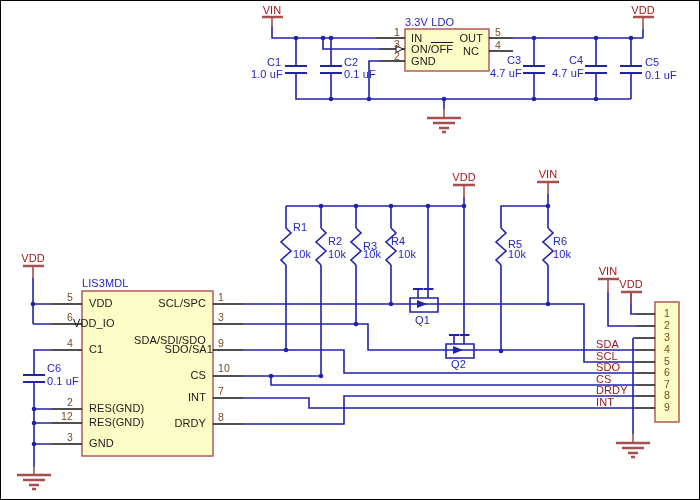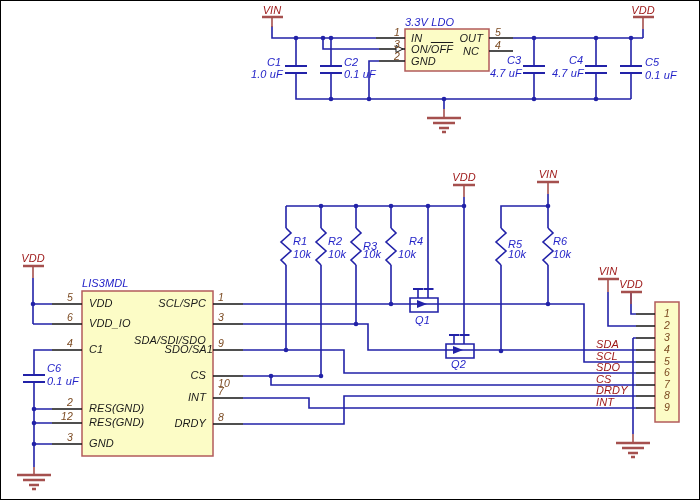--- a/index.html
+++ b/index.html
@@ -1,16 +1,16 @@
 <!DOCTYPE html>
 <html><head>
 <meta charset="utf-8">
 <style>
   html,body{margin:0;padding:0;background:#e8e8e8;}
-  #canvas{position:relative;width:700px;height:500px;background:#ffffff;border:1px solid #000;box-sizing:border-box;overflow:hidden;margin:0 auto;font-style:italic;}
+  #canvas{position:relative;width:700px;height:500px;background:#ffffff;border:1px solid #000;box-sizing:border-box;overflow:hidden;margin:0 auto;}
   #canvas svg{position:absolute;left:0;top:0;}
   .lbl{position:absolute;font-family:"Liberation Sans",sans-serif;font-size:11px;line-height:1;white-space:pre;letter-spacing:.1px;}
   .blue{color:#2424c8;}
   .red{color:#9c1515;}
   .blk{color:#1a1a1a;}
   .num{color:#7b4a21;font-size:10.5px;}
   .c{transform:translateX(-50%);}
   .r{transform:translateX(-100%);}
   .ovl{text-decoration:overline;}
 </style>
@@ -150,40 +150,40 @@
   <span class="lbl blue" style="left:343px;top:68px">0.1 uF</span>
   <span class="lbl blue" style="left:506px;top:54px">C3</span>
   <span class="lbl blue" style="left:489px;top:67px">4.7 uF</span>
   <span class="lbl blue" style="left:568px;top:54px">C4</span>
   <span class="lbl blue" style="left:551px;top:67px">4.7 uF</span>
   <span class="lbl blue" style="left:644px;top:56px">C5</span>
   <span class="lbl blue" style="left:644px;top:69px">0.1 uF</span>
   <span class="lbl blue" style="left:46px;top:362px">C6</span>
   <span class="lbl blue" style="left:46px;top:375px">0.1 uF</span>
 
-  <span class="lbl blue" style="left:292px;top:235px">R1</span>
+  <span class="lbl blue" style="left:292px;top:221px">R1</span>
   <span class="lbl blue" style="left:292px;top:248px">10k</span>
   <span class="lbl blue" style="left:327px;top:235px">R2</span>
   <span class="lbl blue" style="left:327px;top:248px">10k</span>
   <span class="lbl blue" style="left:362px;top:240px">R3</span>
   <span class="lbl blue" style="left:362px;top:248px">10k</span>
-  <span class="lbl blue" style="left:408px;top:235px">R4</span>
+  <span class="lbl blue" style="left:390px;top:235px">R4</span>
   <span class="lbl blue" style="left:397px;top:248px">10k</span>
   <span class="lbl blue" style="left:507px;top:238px">R5</span>
   <span class="lbl blue" style="left:507px;top:248px">10k</span>
   <span class="lbl blue" style="left:552px;top:235px">R6</span>
   <span class="lbl blue" style="left:552px;top:248px">10k</span>
 
   <span class="lbl blue" style="left:414px;top:314px">Q1</span>
   <span class="lbl blue" style="left:450px;top:358px">Q2</span>
 
   <span class="lbl blue" style="left:81px;top:277px">LIS3MDL</span>
 
   <span class="lbl blk" style="left:88px;top:297px">VDD</span>
-  <span class="lbl blk" style="left:88px;top:317px">VDD_IO</span>
+  <span class="lbl blk" style="left:72px;top:317px">VDD_IO</span>
   <span class="lbl blk" style="left:88px;top:343px">C1</span>
   <span class="lbl blk" style="left:88px;top:402px">RES(GND)</span>
   <span class="lbl blk" style="left:88px;top:416px">RES(GND)</span>
   <span class="lbl blk" style="left:88px;top:437px">GND</span>
 
   <span class="lbl blk r" style="left:205px;top:297px">SCL/SPC</span>
   <span class="lbl blk r" style="left:205px;top:334px">SDA/SDI/SDO</span>
   <span class="lbl blk r" style="left:212px;top:343px">SDO/SA1</span>
   <span class="lbl blk r" style="left:205px;top:369px">CS</span>
   <span class="lbl blk r" style="left:205px;top:391px">INT</span>
@@ -192,21 +192,21 @@
   <span class="lbl num r" style="left:72px;top:291px">5</span>
   <span class="lbl num r" style="left:72px;top:311px">6</span>
   <span class="lbl num r" style="left:72px;top:337px">4</span>
   <span class="lbl num r" style="left:72px;top:396px">2</span>
   <span class="lbl num r" style="left:72px;top:410px">12</span>
   <span class="lbl num r" style="left:72px;top:431px">3</span>
 
   <span class="lbl num" style="left:217px;top:291px">1</span>
   <span class="lbl num" style="left:217px;top:311px">3</span>
   <span class="lbl num" style="left:217px;top:337px">9</span>
-  <span class="lbl num" style="left:217px;top:377px">10</span>
+  <span class="lbl num" style="left:217px;top:362px">10</span>
   <span class="lbl num" style="left:217px;top:385px">7</span>
   <span class="lbl num" style="left:217px;top:411px">8</span>
 
   <span class="lbl num c" style="left:666px;top:307px">1</span>
   <span class="lbl num c" style="left:666px;top:319px">2</span>
   <span class="lbl num c" style="left:666px;top:331px">3</span>
   <span class="lbl num c" style="left:666px;top:343px">4</span>
   <span class="lbl num c" style="left:666px;top:355px">5</span>
   <span class="lbl num c" style="left:666px;top:366px">6</span>
   <span class="lbl num c" style="left:666px;top:378px">7</span>

